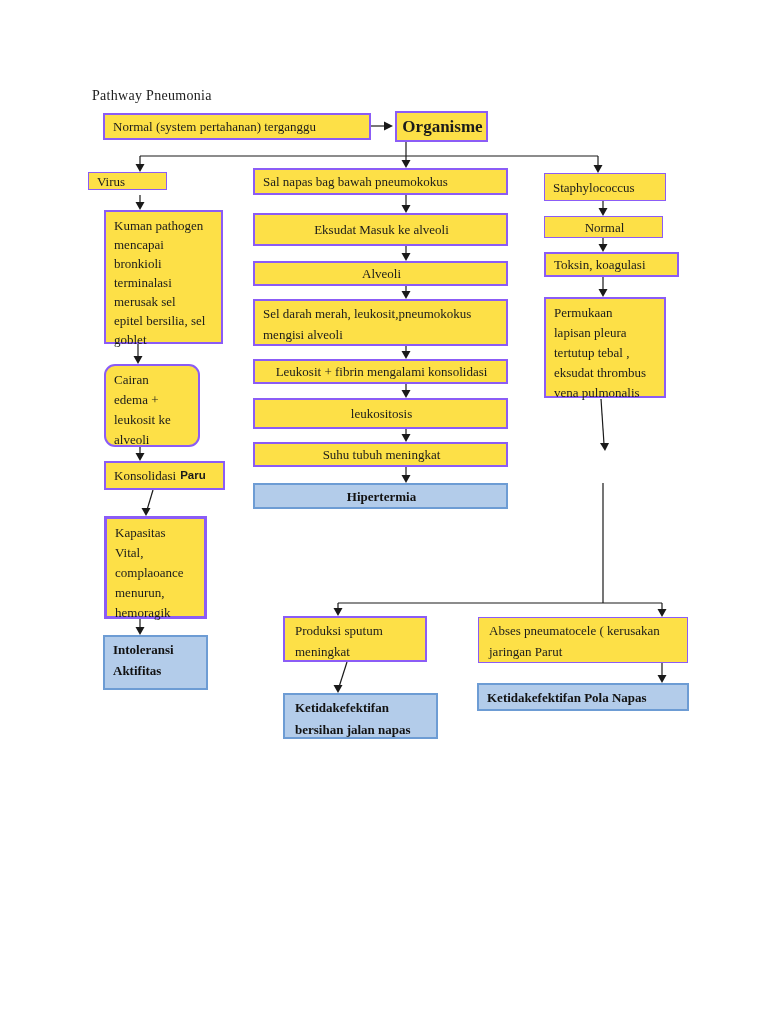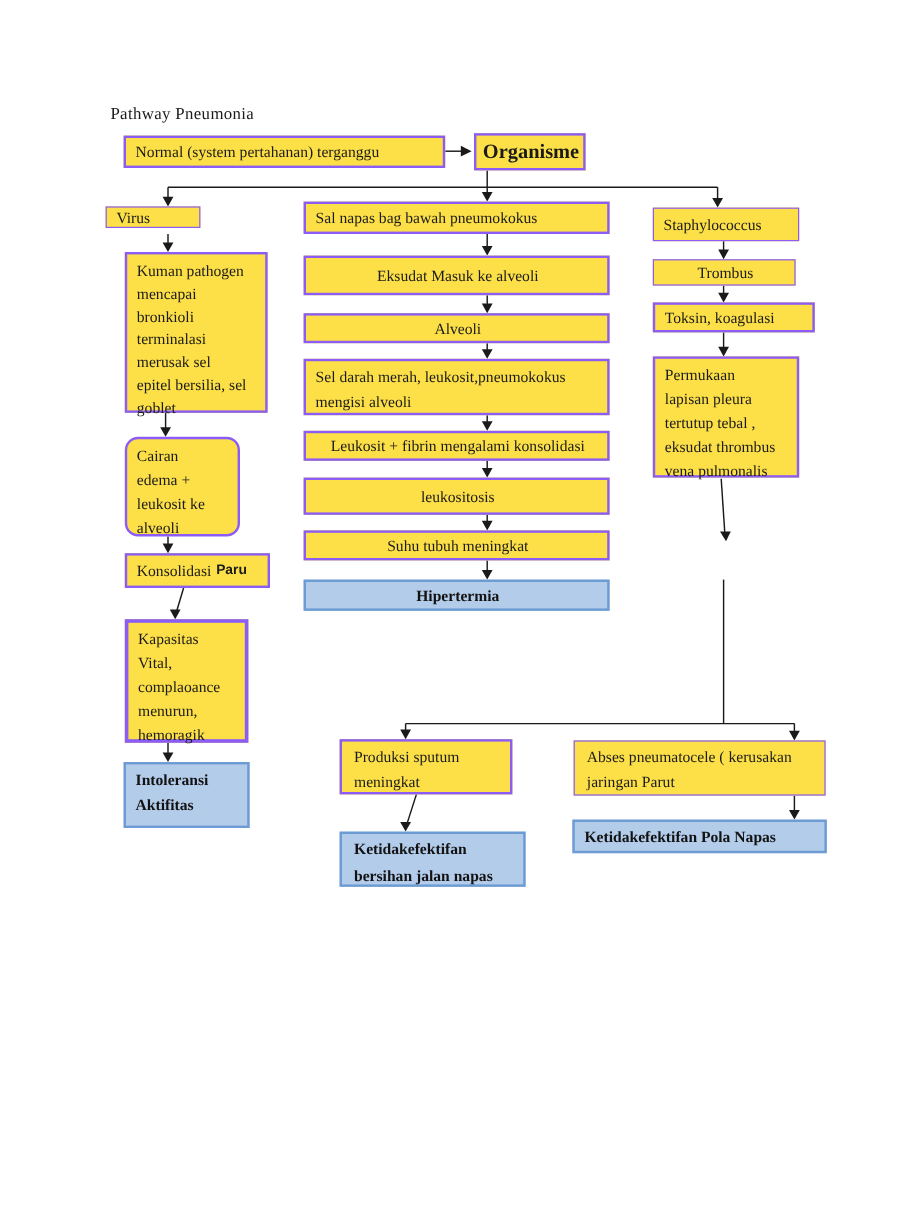--- a/index.html
+++ b/index.html
@@ -172,21 +172,21 @@
     <span class="txt">Suhu tubuh meningkat</span>
   </div>
   <div class="node blue center" style="left:253px;top:483px;width:255px;height:26px;">
     <span class="txt">Hipertermia</span>
   </div>
 
   <div class="node b1" style="left:544px;top:173px;width:122px;height:28px;">
     <span class="txt">Staphylococcus</span>
   </div>
   <div class="node b1 center" style="left:544px;top:216px;width:119px;height:22px;">
-    <span class="txt">Trombus</span>
+    <span class="txt">Normal</span>
   </div>
   <div class="node" style="left:544px;top:252px;width:135px;height:25px;">
     <span class="txt">Toksin, koagulasi</span>
   </div>
   <div class="node align-top pt4 lh20" style="left:544px;top:297px;width:122px;height:101px;">
     <span class="txt">Permukaan
 lapisan pleura
 tertutup tebal ,
 eksudat thrombus
 vena pulmonalis</span>

